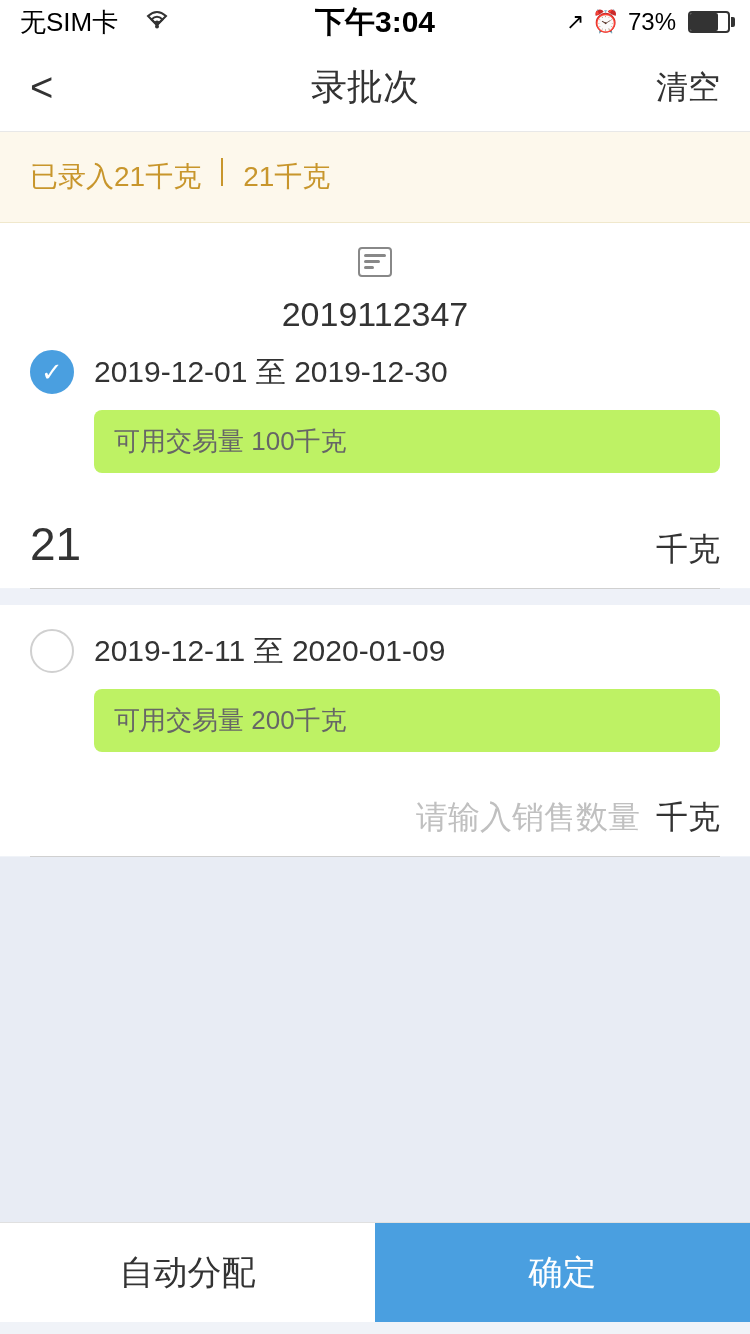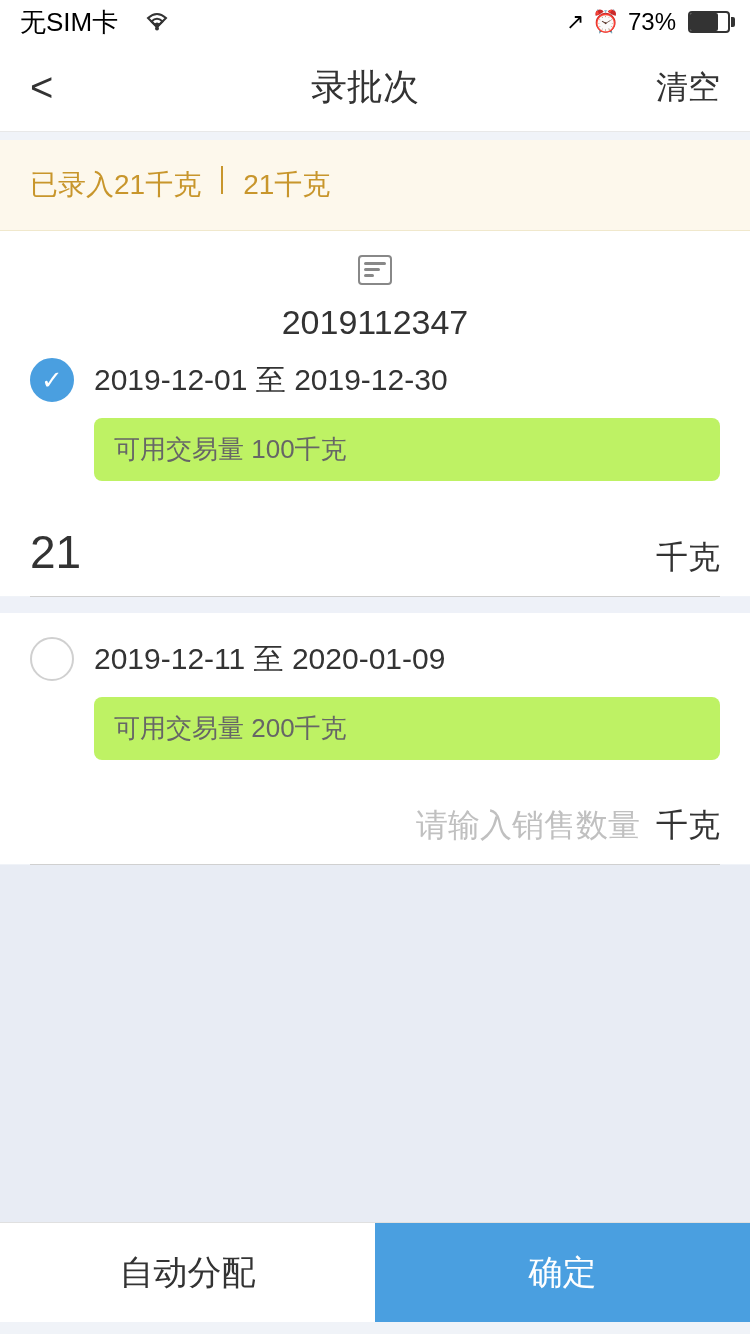--- a/index.html
+++ b/index.html
@@ -18,21 +18,21 @@
       height: 44px;
       background: #fff;
       display: flex;
       align-items: center;
       justify-content: space-between;
       padding: 0 20px;
       font-size: 28px;
     }
     .status-left {
       display: flex;
-      align-items: center;
+      align-items: flex-start;
       gap: 25px;
       font-size: 26px;
       font-weight: 500;
     }
     .status-time {
       font-size: 30px;
       font-weight: 600;
       position: absolute;
       left: 50%;
       transform: translateX(-50%);
@@ -100,21 +100,20 @@
     }
 
     
     .info-banner {
       background: #fdf8ec;
       padding: 26px 30px;
       display: flex;
       align-items: flex-start;
       gap: 20px;
       border-bottom: 1px solid #f0e8cc;
-      margin-top: 8px;
     }
     .info-banner-text {
       font-size: 28px;
       color: #c8962c;
     }
     .info-banner-divider {
       width: 2px;
       height: 28px;
       background: #c8962c;
     }
@@ -284,20 +283,21 @@
     <span>无SIM卡</span>
     <span>
       <svg width="28" height="22" viewBox="0 0 28 22">
         <path d="M14 18 L17 15 Q14 12 11 15 Z" fill="#333"></path>
         <path d="M14 18 L19.5 12.5 Q14 7 8.5 12.5 Z" fill="none" stroke="#333" stroke-width="2"></path>
         <path d="M14 18 L23 9 Q14 1 5 9 Z" fill="none" stroke="#333" stroke-width="2"></path>
         <circle cx="14" cy="19.5" r="2" fill="#333"></circle>
       </svg>
     </span>
   </div>
+  <div class="status-time">下午3:04</div>
   <div class="status-right">
     <span style="font-size:22px;">↗</span>
     <span style="font-size:22px;">⏰</span>
     <span>73%</span>
     <span class="battery-icon">
       <div class="battery-fill"></div>
     </span>
   </div>
 </div>
 

